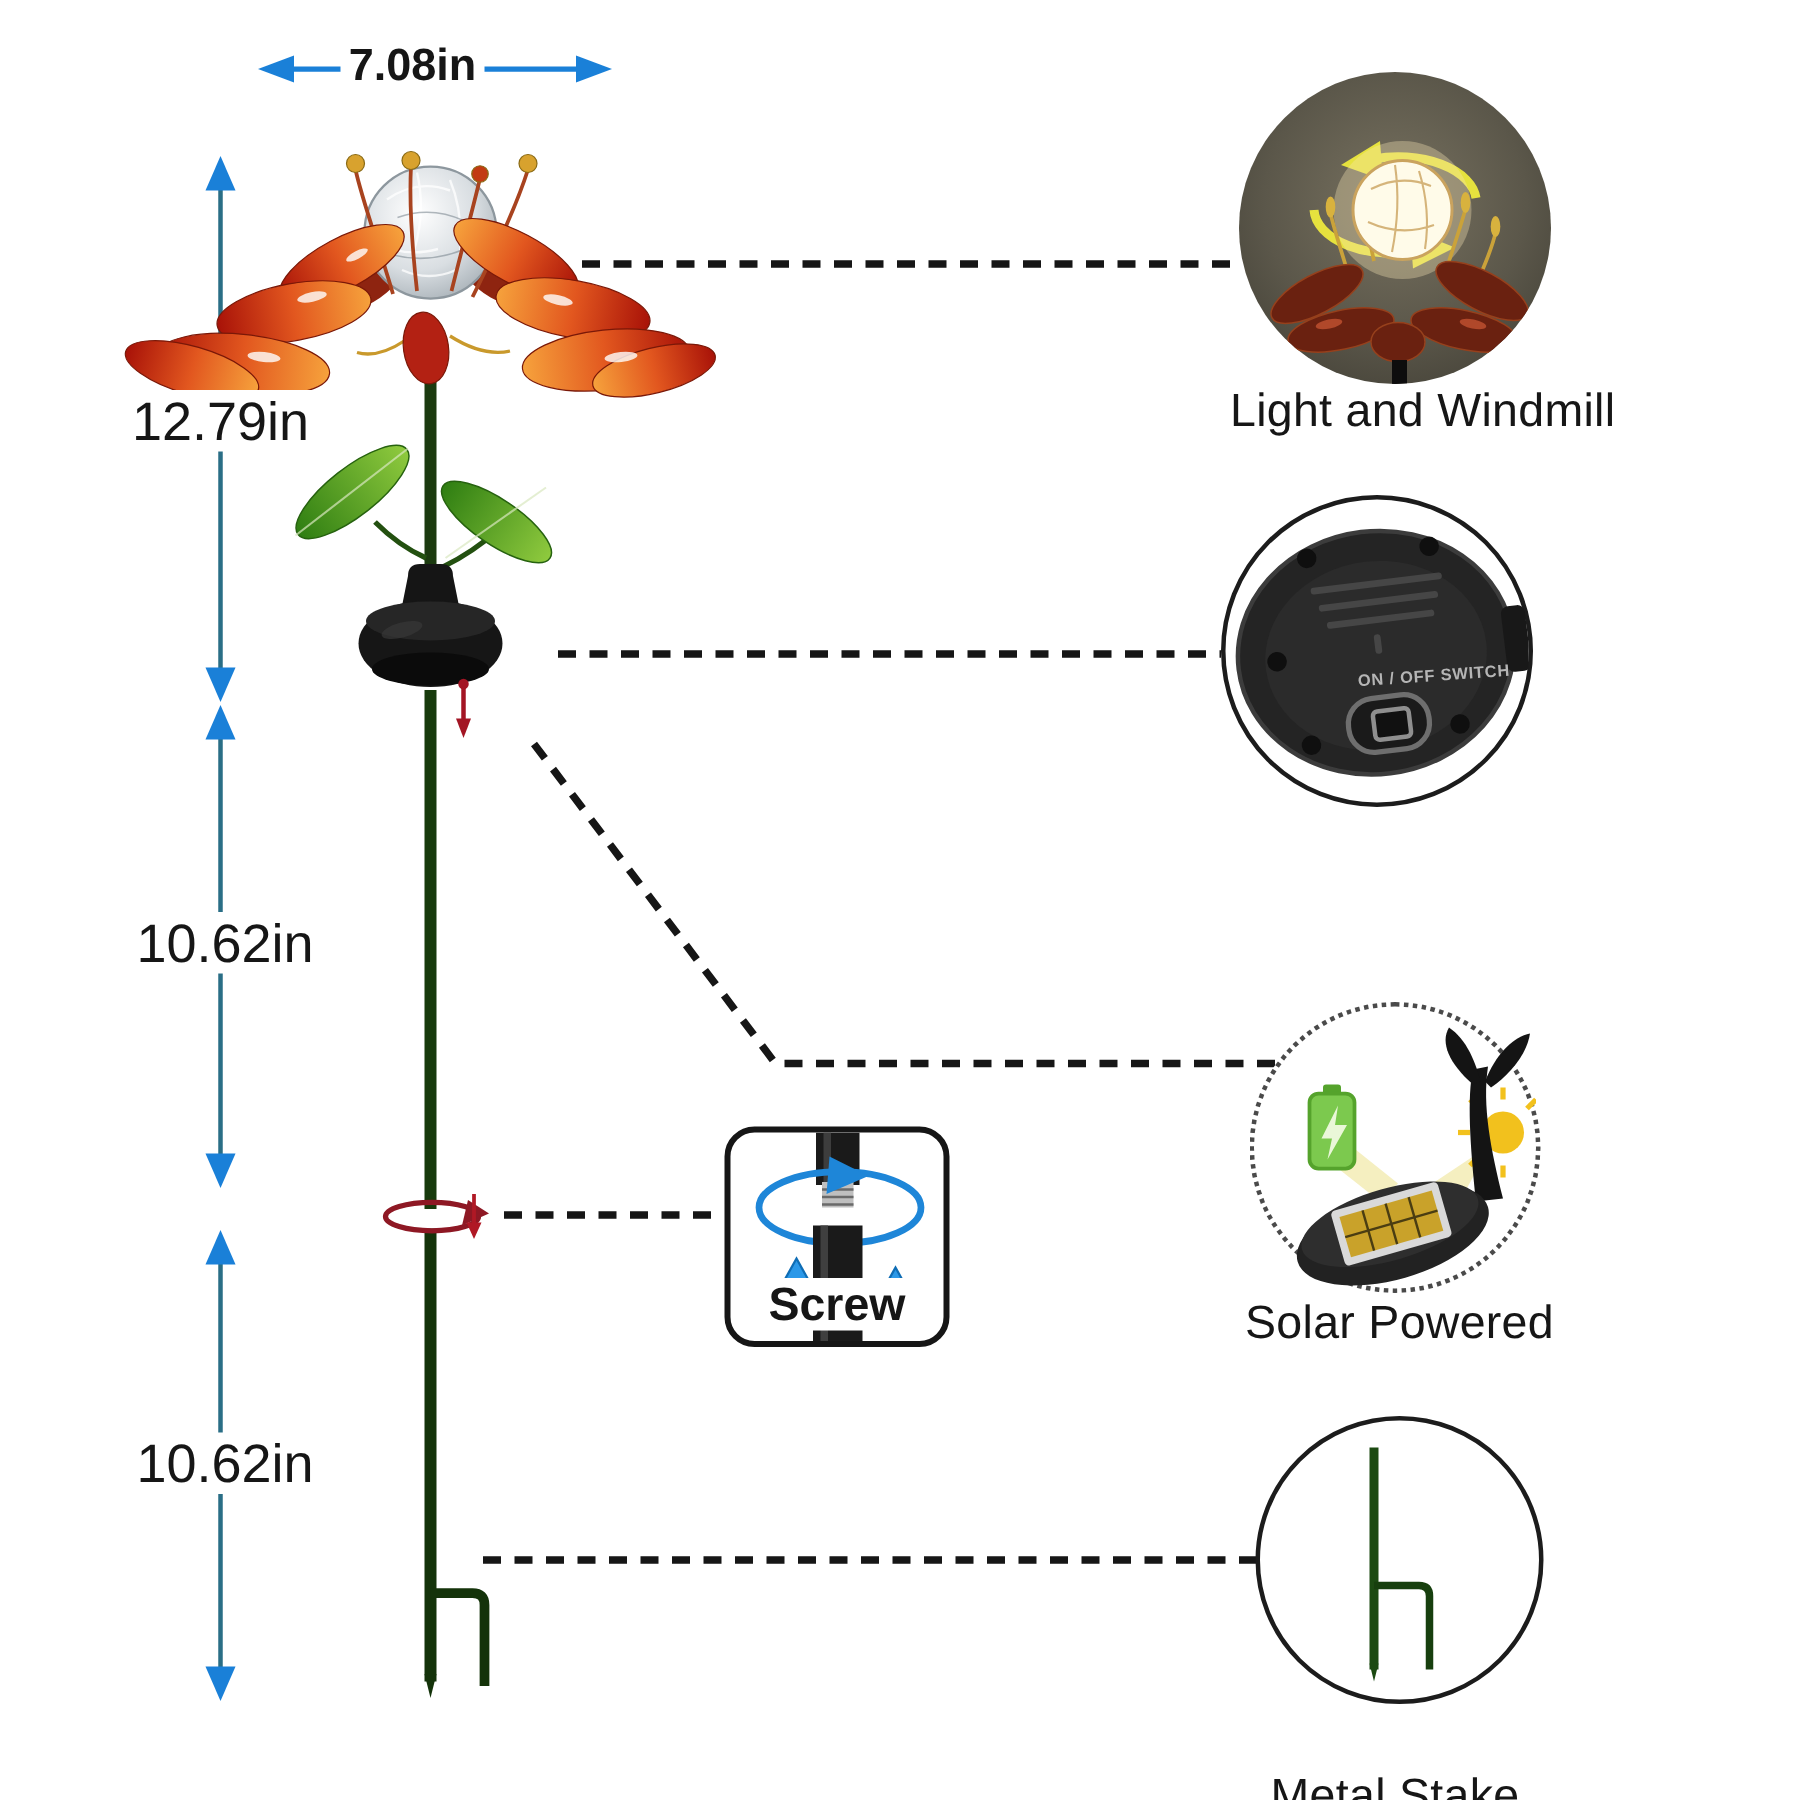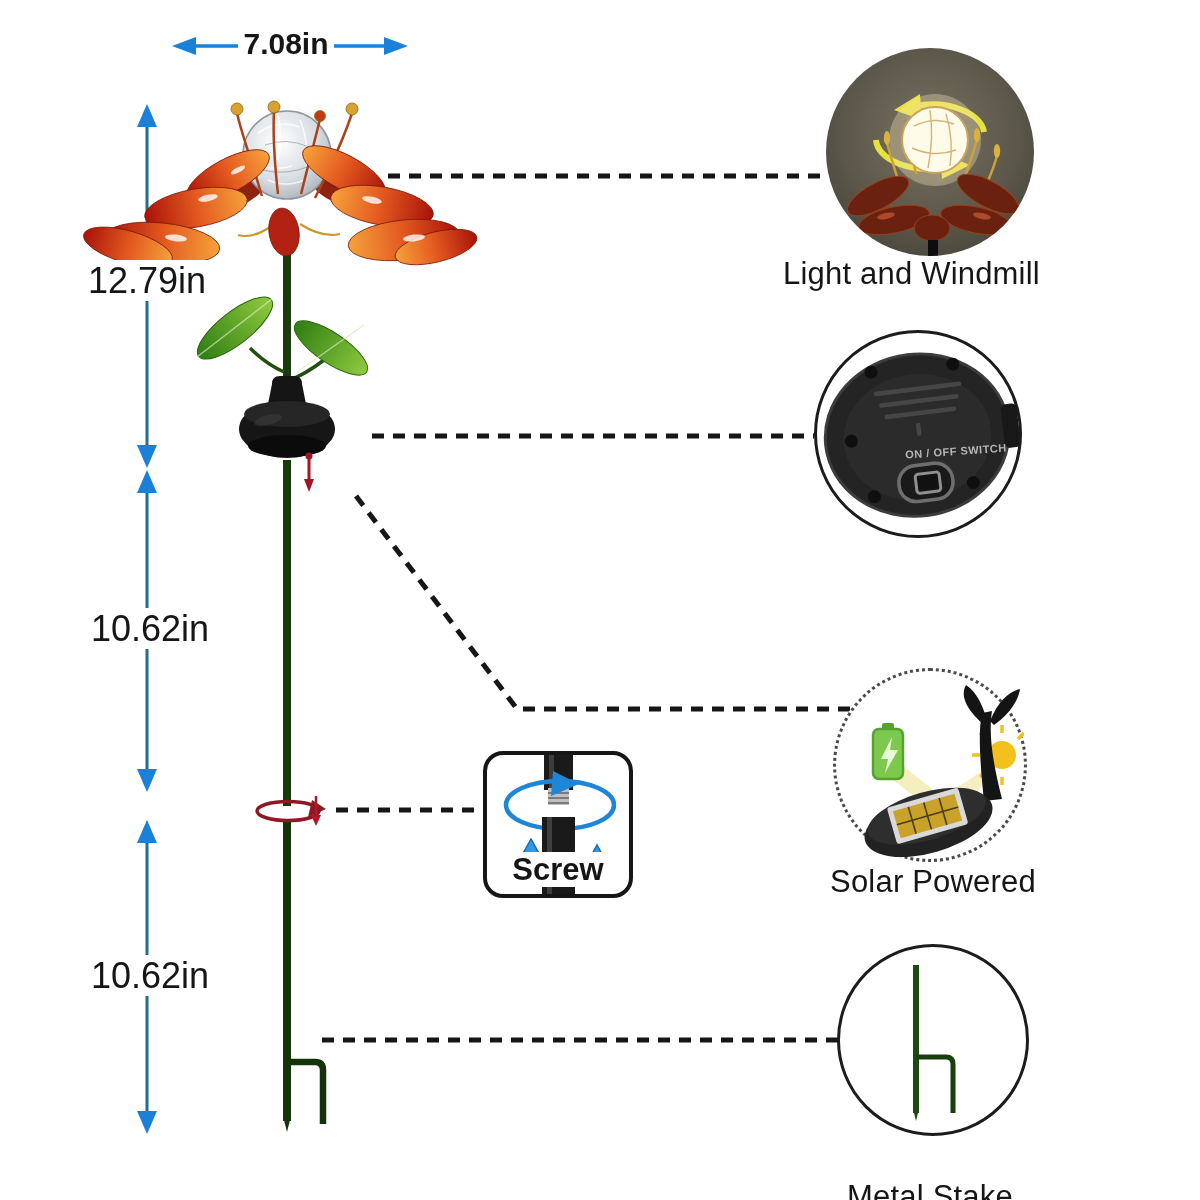--- a/index.html
+++ b/index.html
@@ -164,21 +164,21 @@
     </g>
 
     <g>
       <ellipse cx="288" cy="811" rx="31" ry="9.5" fill="none" stroke="#8e1824" stroke-width="3.5"></ellipse>
       <polygon points="312,800 326,809 308,817" fill="#8e1824"></polygon>
       <line x1="316" y1="796" x2="316" y2="818" stroke="#b01825" stroke-width="2.5"></line>
       <polygon points="316,826 311,815 321,815" fill="#b01825"></polygon>
     </g>
   </svg>
 
-  <div class="lbl dim-w" style="left:216px;top:27px;width:140px;">
+  <div class="lbl dim-w" style="left:205px;top:27px;width:140px;">
     <span>7.08in</span></div>
 
   <div class="lbl dim" style="left:77px;top:260px;width:140px;">
     <span>12.79in</span></div>
 
   <div class="lbl dim" style="left:80px;top:608px;width:140px;">
     <span>10.62in</span></div>
 
   <div class="lbl dim" style="left:80px;top:955px;width:140px;">
     <span>10.62in</span></div>
@@ -215,21 +215,21 @@
         <ellipse cx="68" cy="172" rx="36" ry="13" transform="rotate(-12 68 172)"></ellipse>
         <ellipse cx="162" cy="146" rx="34" ry="13" transform="rotate(28 162 146)"></ellipse>
         <ellipse cx="150" cy="172" rx="36" ry="13" transform="rotate(12 150 172)"></ellipse>
         <ellipse cx="106" cy="180" rx="18" ry="13"></ellipse>
       </g>
       <ellipse cx="60" cy="168" rx="9" ry="3" fill="#b0482a" transform="rotate(-12 60 168)"></ellipse>
       <ellipse cx="156" cy="168" rx="9" ry="3" fill="#b0482a" transform="rotate(12 156 168)"></ellipse>
       <rect x="102" y="192" width="10" height="16" fill="#0d0d0d"></rect>
     </svg>
   </div>
-  <div class="lbl callout-label" style="left:778px;top:256px;width:266px;">
+  <div class="lbl callout-label" style="left:815px;top:256px;width:266px;">
     <span>Light and Windmill</span></div>
 
   <div class="circle c2">
     <svg width="202" height="202" viewBox="0 0 202 202">
       <g transform="rotate(-7 101 101)">
         <ellipse cx="100" cy="102" rx="92" ry="81" fill="#242424"></ellipse>
         <ellipse cx="100" cy="102" rx="92" ry="81" fill="none" stroke="#3c3c3c" stroke-width="3"></ellipse>
         <ellipse cx="100" cy="104" rx="74" ry="63" fill="#2b2b2b"></ellipse>
         <rect x="186" y="82" width="16" height="44" rx="5" fill="#181818"></rect>
         <g fill="#0f0f0f">

